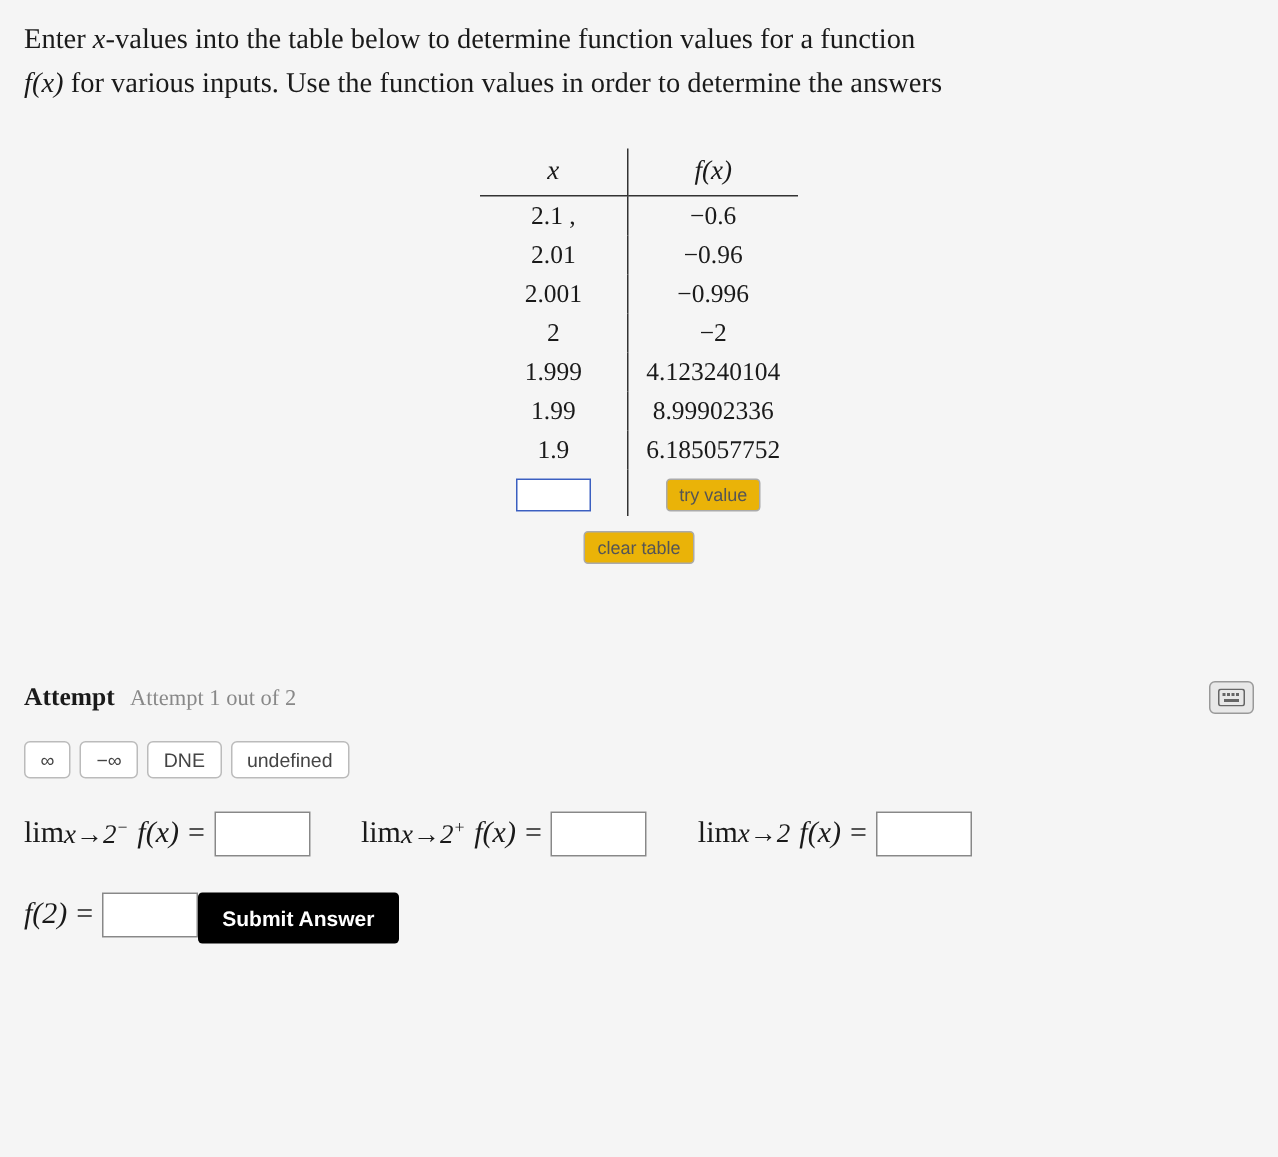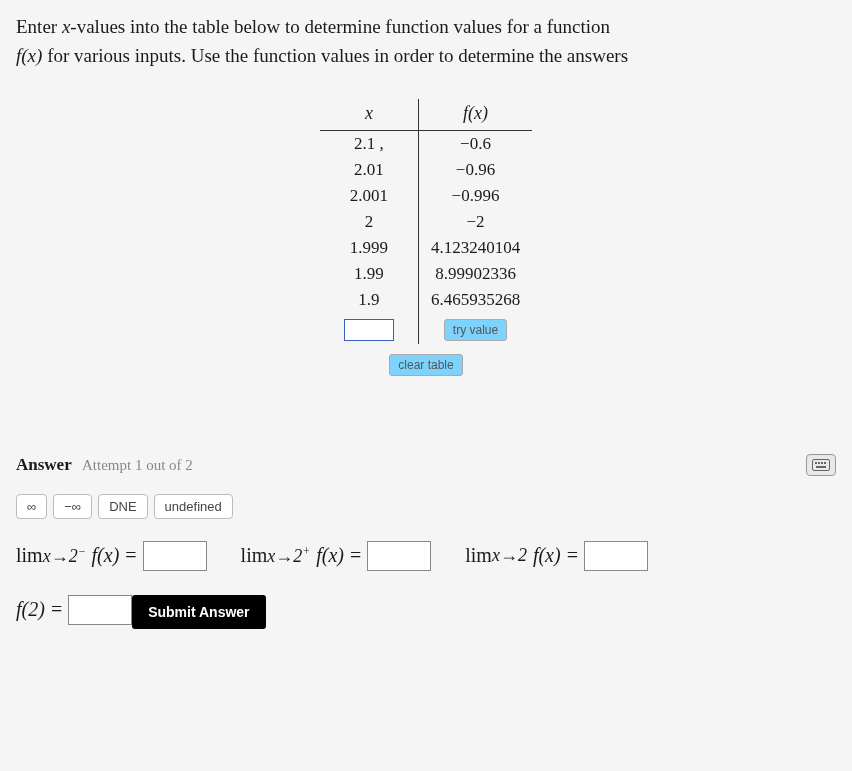--- a/index.html
+++ b/index.html
@@ -38,21 +38,21 @@
     width: 50px; height: 22px;
     border: 1.5px solid #3b5fc0;
     background: #fff;
     text-align: center;
     font-size: 14px;
   }
   .small-btn {
     font-size: 12px;
     padding: 3px 8px;
     border: 1px solid #aaa;
-    background: #7dd3fc;
+    background: #eab308;
     border-radius: 3px;
     cursor: pointer;
     color: #555;
   }
   .clear-wrap { text-align: center; margin: 10px 0 78px; }
   .answer-row {
     display: flex; align-items: center; justify-content: space-between;
     margin-bottom: 18px;
   }
   .answer-label { font-size: 17px; }
@@ -134,37 +134,37 @@
       <tr>
         <td>1.999</td>
         <td>4.123240104</td>
       </tr>
       <tr>
         <td>1.99</td>
         <td>8.99902336</td>
       </tr>
       <tr>
         <td>1.9</td>
-        <td>6.465935268</td>
+        <td>6.185057752</td>
       </tr>
       <tr class="try-row">
         <td><input class="x-input" type="text" style=""></td>
         <td><button class="small-btn">try value</button></td>
       </tr>
     </tbody>
   </table>
 </div>
 
 <div class="clear-wrap">
   <button class="small-btn">clear table</button>
 </div>
 
 <div class="answer-row">
   <div class="answer-label">
-    <b>Answer</b>
+    <b>Attempt</b>
     <span class="attempt">Attempt 1 out of 2</span>
   </div>
   <div class="keyboard-icon">
     <svg width="18" height="12" viewBox="0 0 18 12">
         <rect x="0.5" y="0.5" width="17" height="11" rx="1.5" fill="none" stroke="#666"></rect>
         <rect x="3" y="3" width="2" height="2" fill="#666"></rect>
         <rect x="6" y="3" width="2" height="2" fill="#666"></rect>
         <rect x="9" y="3" width="2" height="2" fill="#666"></rect>
         <rect x="12" y="3" width="2" height="2" fill="#666"></rect>
         <rect x="4" y="7" width="10" height="2" fill="#666"></rect>

